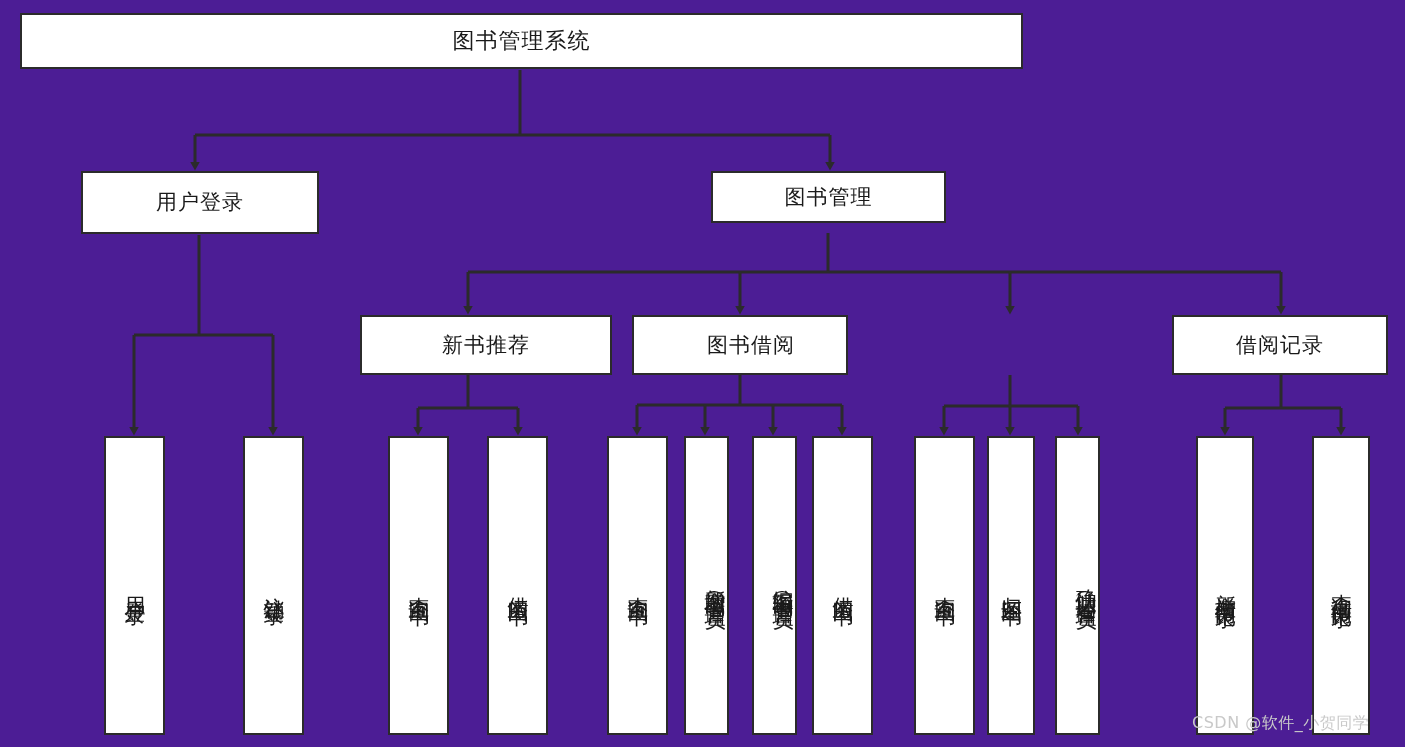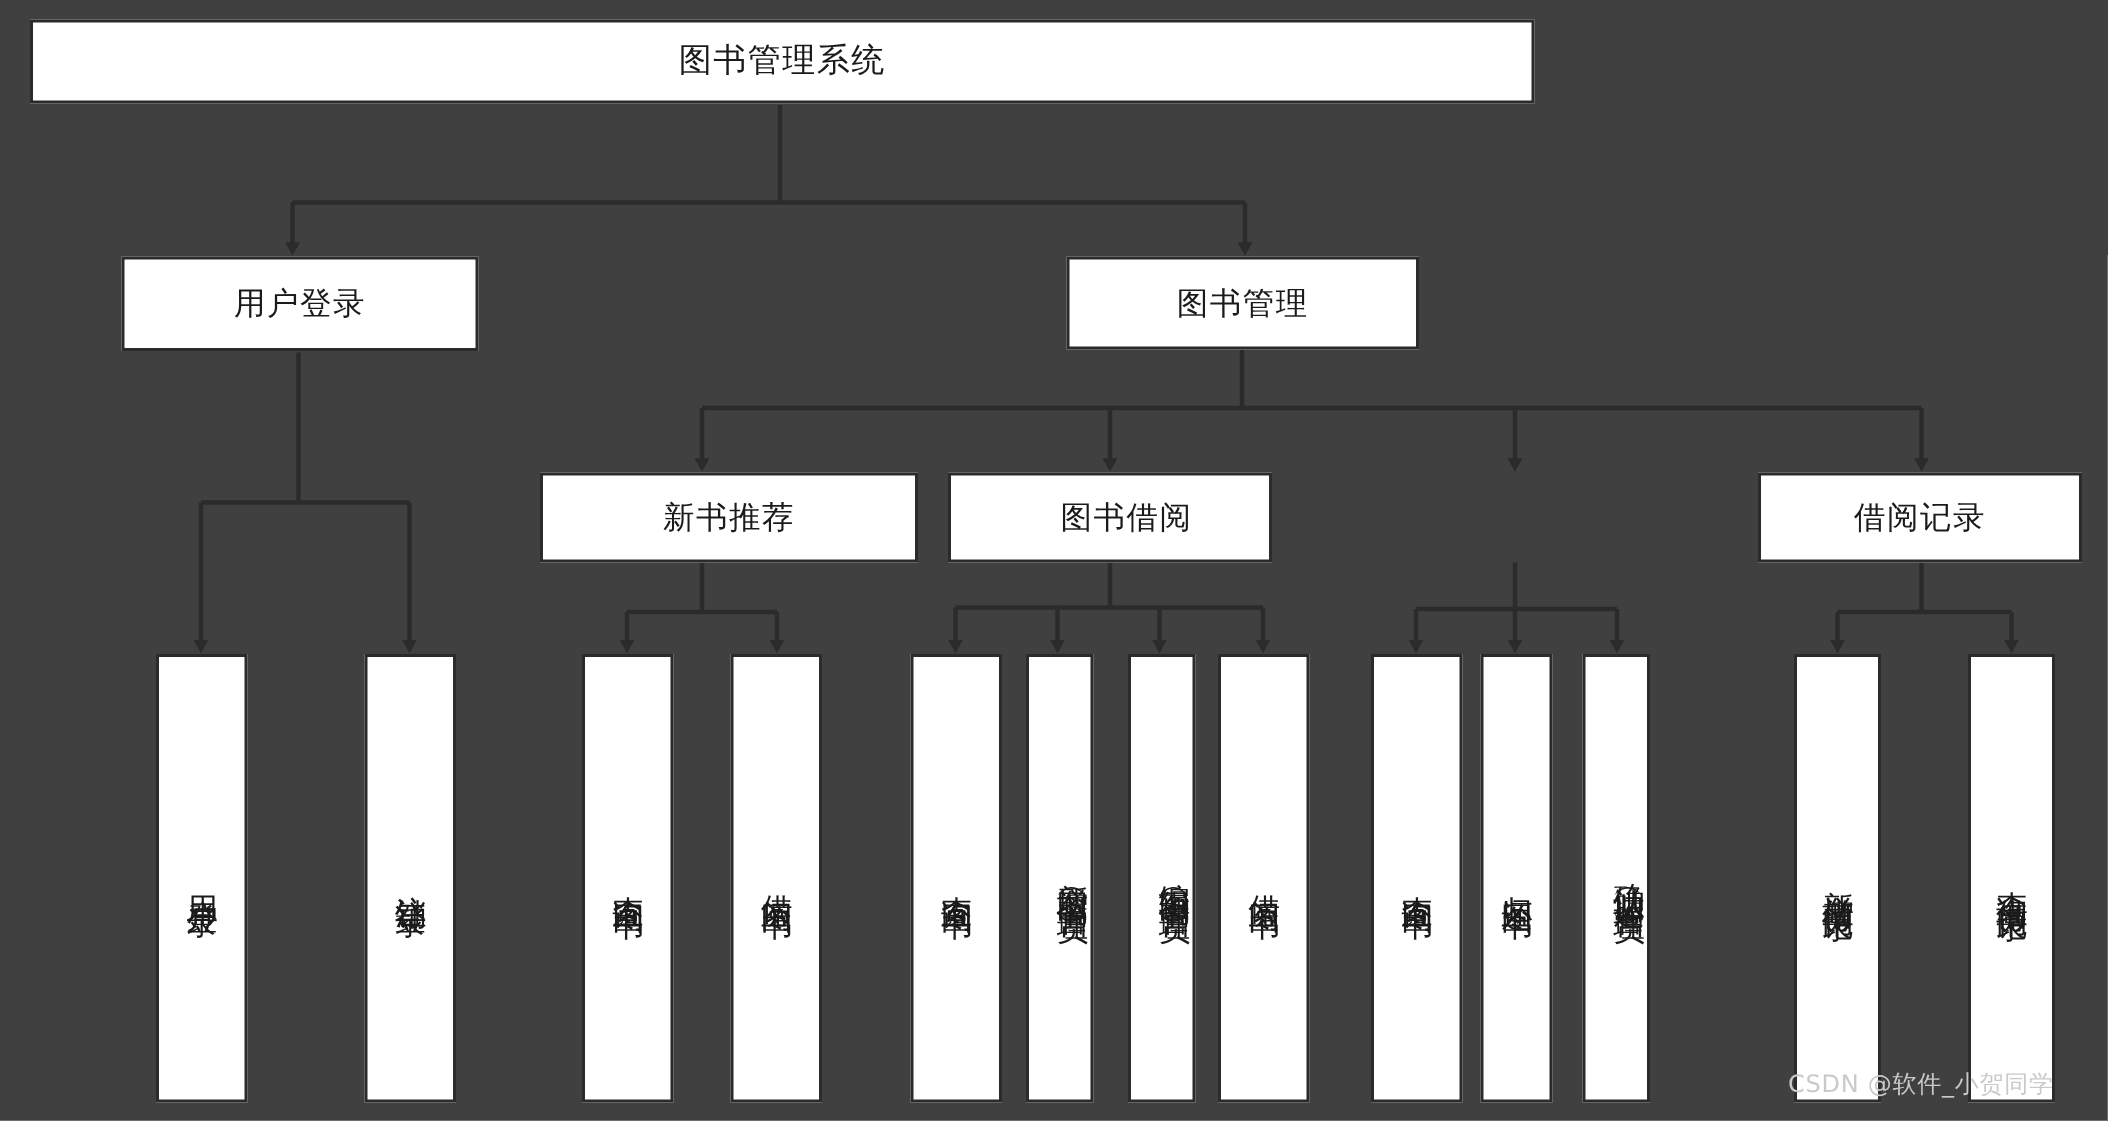--- a/index.html
+++ b/index.html
@@ -6,21 +6,21 @@
   html,body{margin:0;padding:0;}
   body{
     width:1405px;height:747px;
     background:#ffffff;
     font-family:"DejaVu Sans","Liberation Sans",sans-serif;
     overflow:hidden;
   }
   #canvas{
     position:relative;
     width:1405px;height:747px;
-    background:#404040;
+    background:#4c1d95;
   }
   #wires{
     position:absolute;left:0;top:0;
     width:1405px;height:747px;
     pointer-events:none;
   }
   .node{
     position:absolute;
     box-sizing:border-box;
     background:#ffffff;
@@ -120,21 +120,21 @@
       <path d="M1281,375 L1281,408"></path>
       <path d="M1225,408 L1341,408"></path>
       <path d="M1225,408 L1225,427" marker-end="url(#arrow)"></path>
       <path d="M1341,408 L1341,427" marker-end="url(#arrow)"></path>
     </g>
   </svg>
 
   <div class="node horiz root" style="left:20px;top:13px;width:1003px;height:56px;">图书管理系统</div>
 
   <div class="node horiz" style="left:81px;top:171px;width:238px;height:63px;">用户登录</div>
-  <div class="node horiz" style="left:711px;top:171px;width:235px;height:62px;">图书管理</div>
+  <div class="node horiz" style="left:711px;top:171px;width:235px;height:52px;">图书管理</div>
 
   <div class="node horiz" style="left:360px;top:315px;width:252px;height:60px;">新书推荐</div>
   <div class="node horiz" style="left:632px;top:315px;width:216px;height:60px;padding-left:22px;">图书借阅</div>
   <div class="node horiz" style="left:1172px;top:315px;width:216px;height:60px;">借阅记录</div>
 
   <div class="node vert mid" style="left:104px;top:436px;width:61px;height:299px;">用户登录</div>
   <div class="node vert mid" style="left:243px;top:436px;width:61px;height:299px;">注销登录</div>
 
   <div class="node vert mid" style="left:388px;top:436px;width:61px;height:299px;">查询图书</div>
   <div class="node vert mid" style="left:487px;top:436px;width:61px;height:299px;">借阅图书</div>

